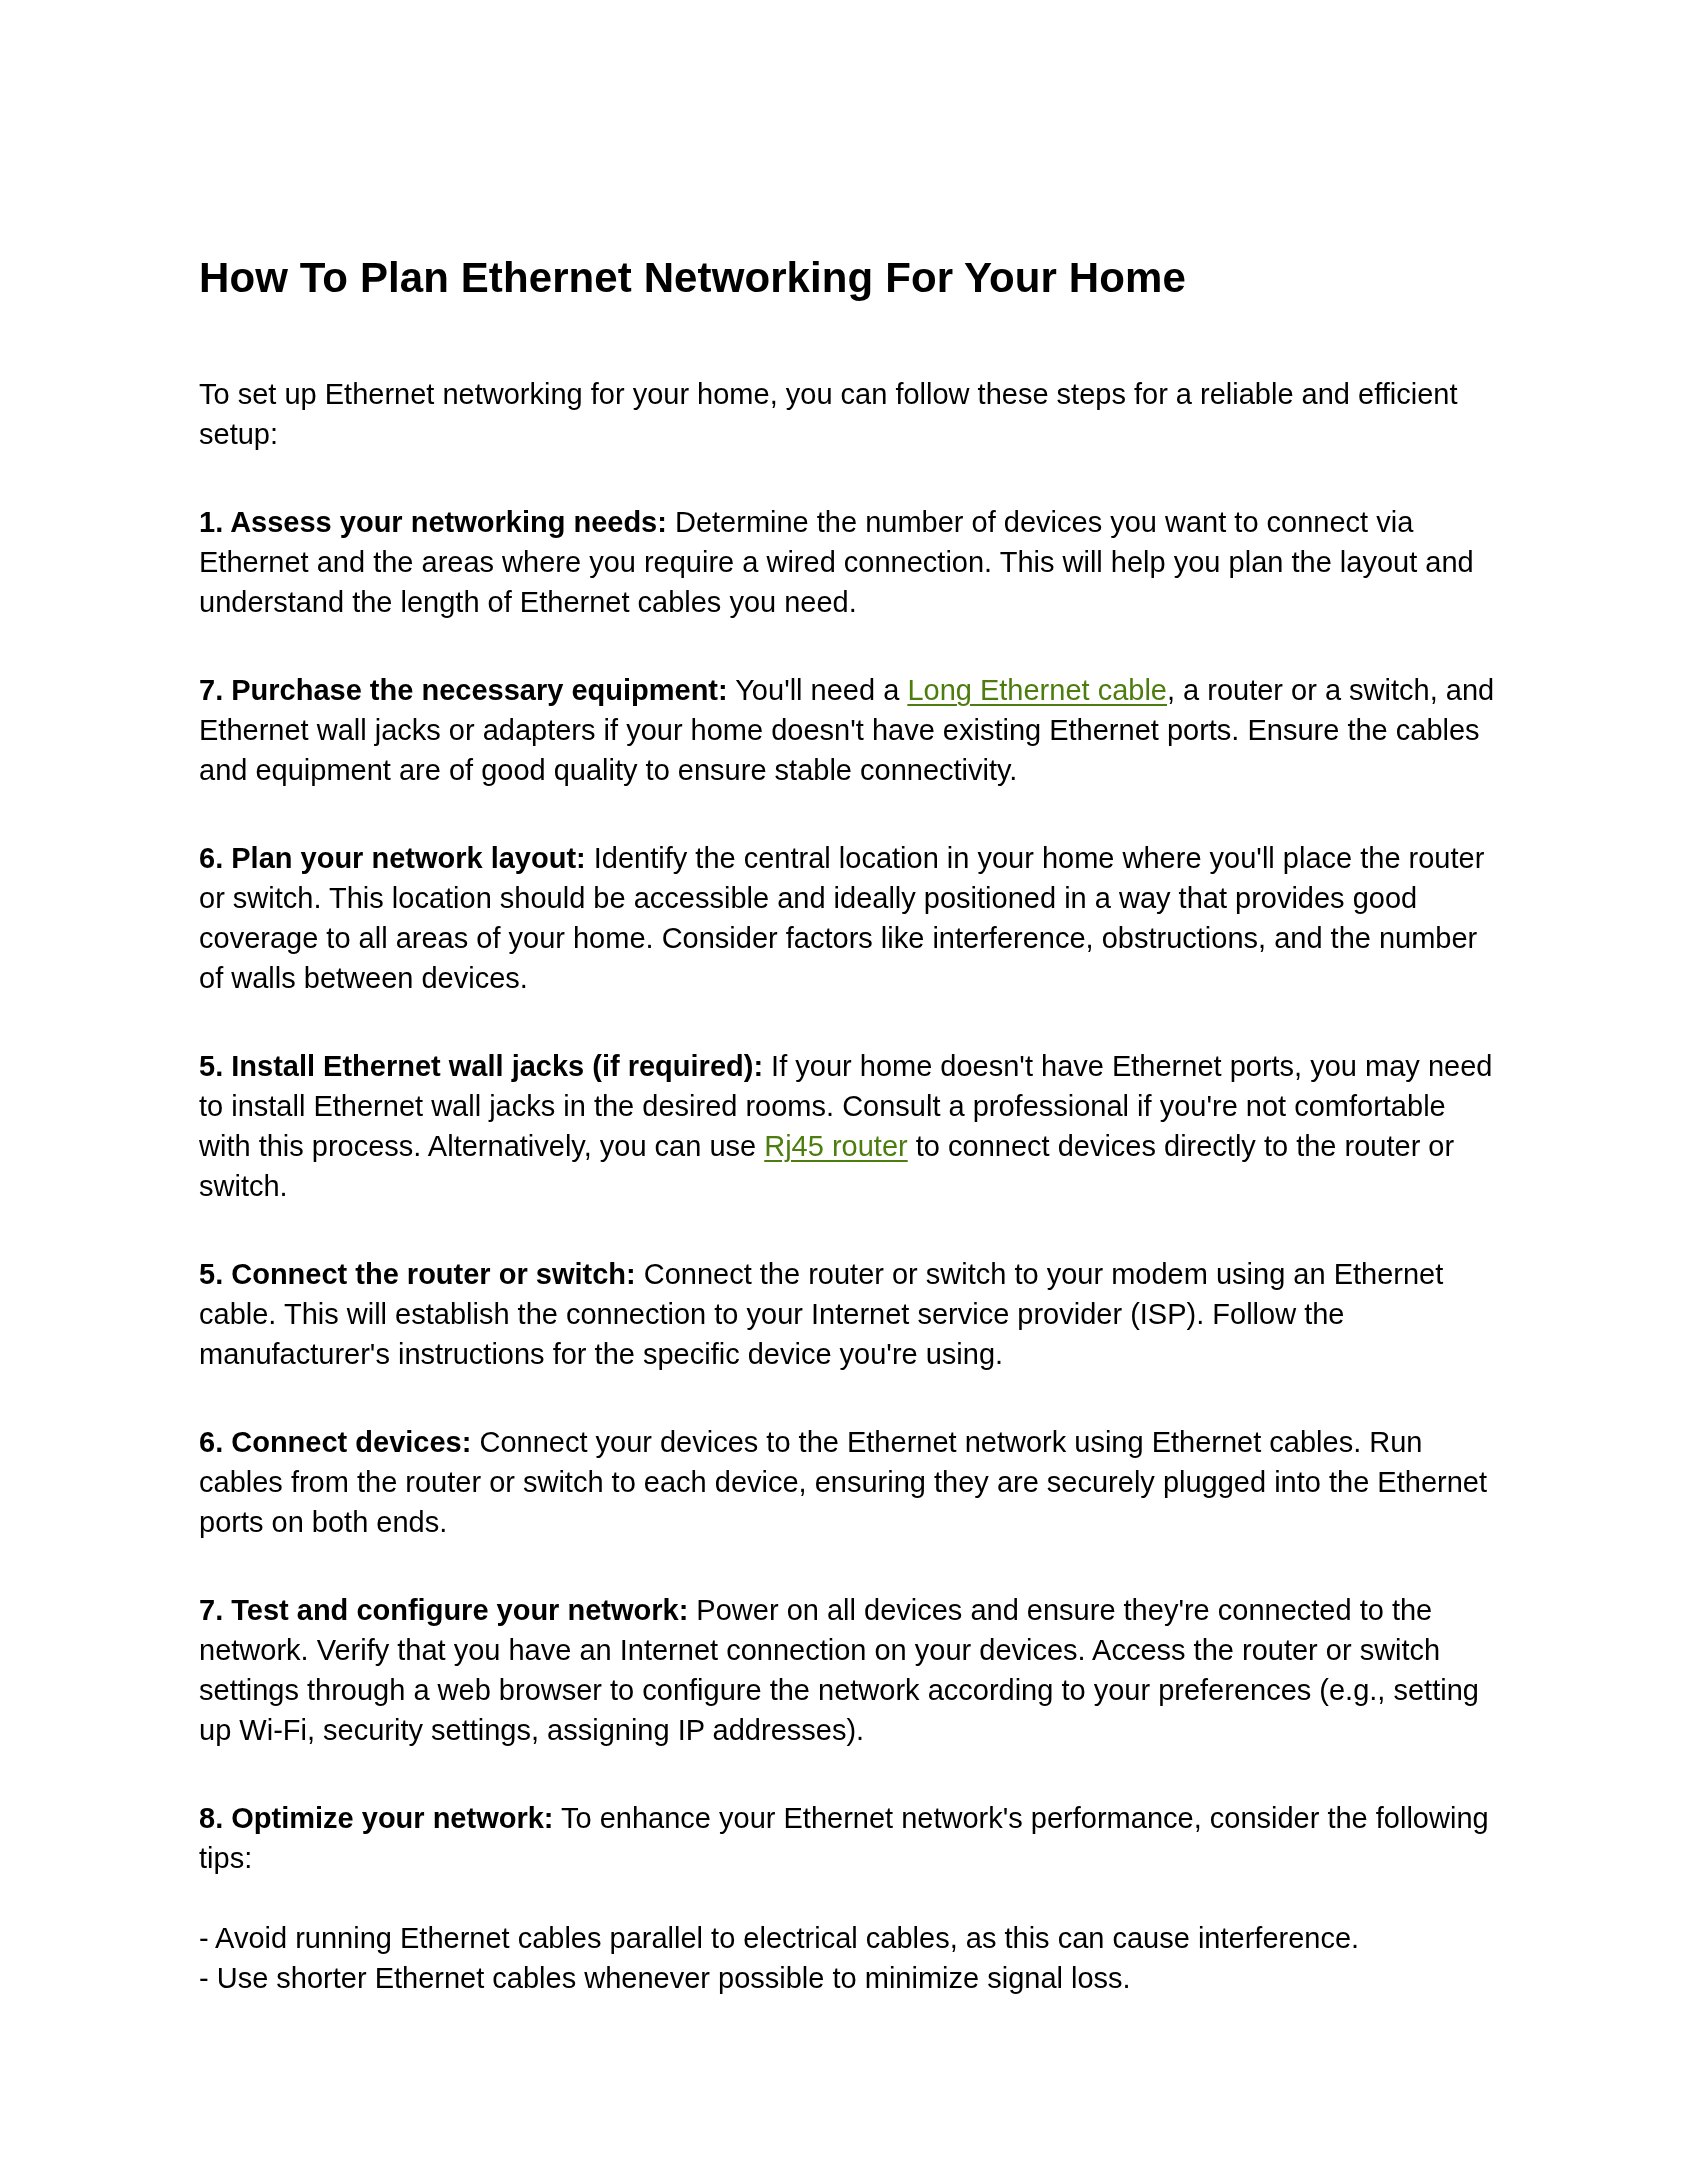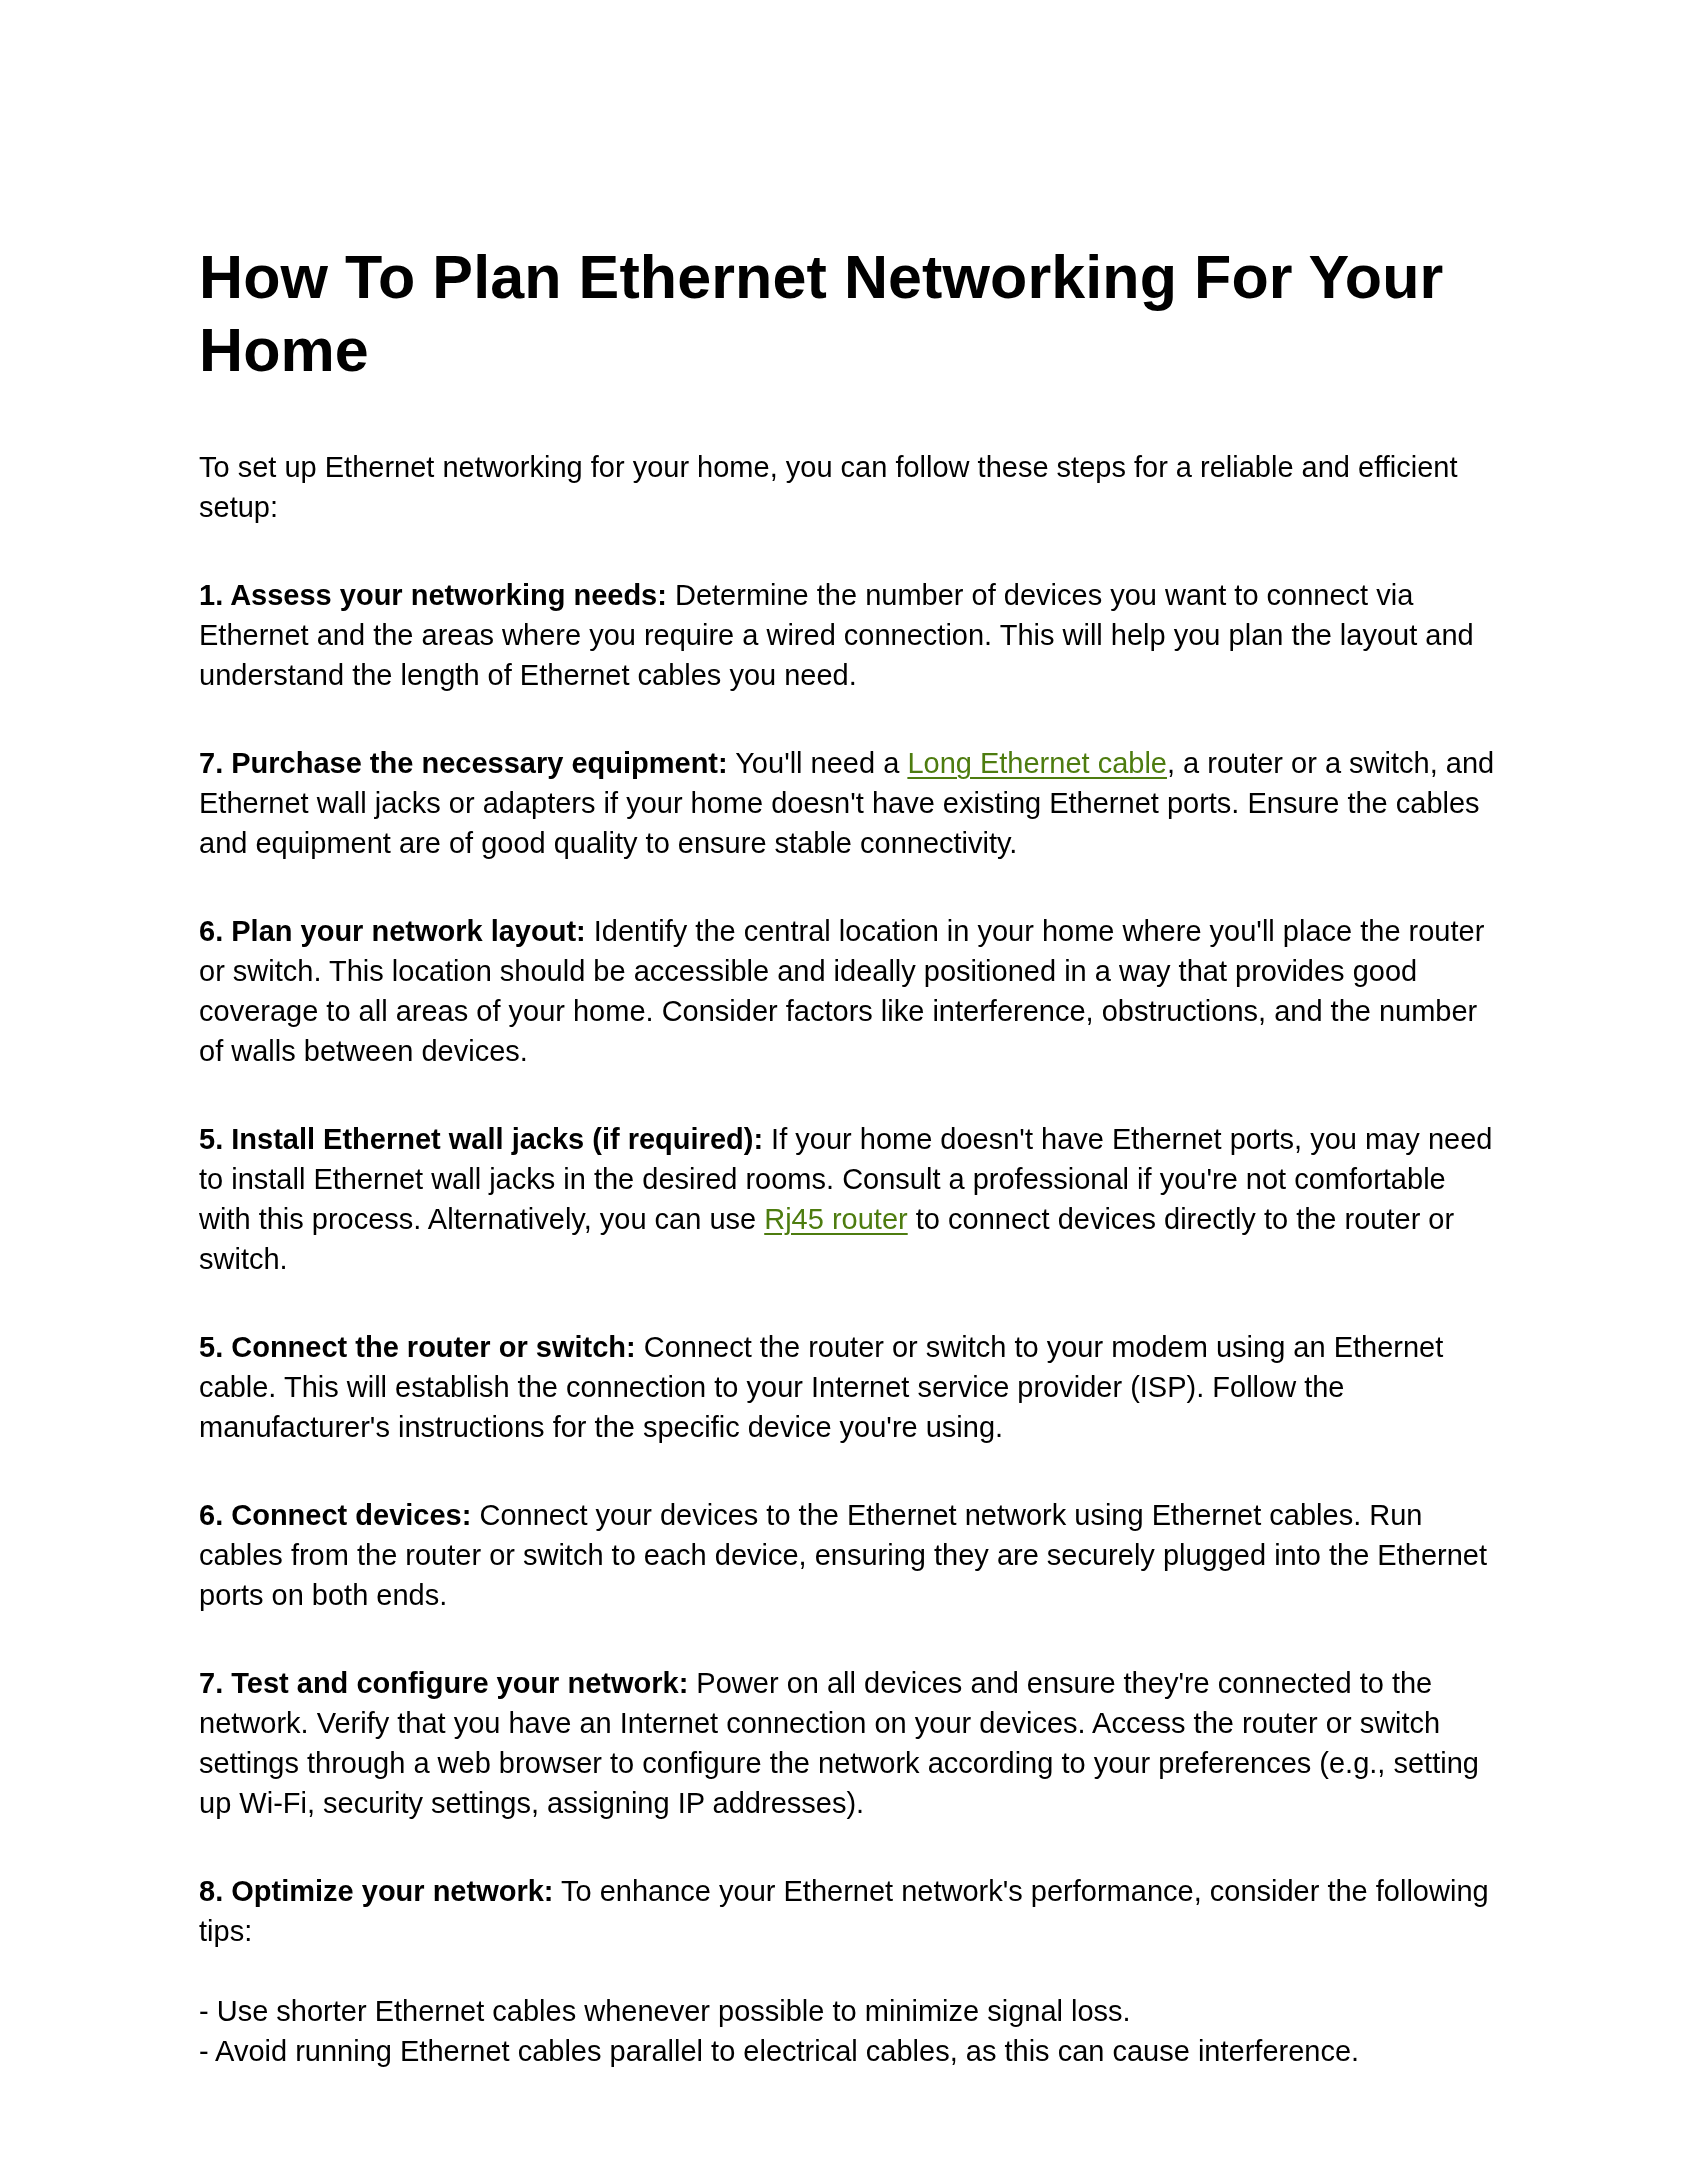--- a/index.html
+++ b/index.html
@@ -7,21 +7,21 @@
   .page {
     position: absolute;
     left: 199px;
     top: 241px;
     width: 1306px;
     font-family: "Liberation Sans", sans-serif;
     color: #000000;
   }
   h1 {
     margin: 0;
-    font-size: 61px;
+    font-size: 42px;
     font-weight: bold;
     line-height: 73px;
     letter-spacing: 0.1px;
   }
   .intro, .step, .tips {
     font-size: 29px;
     line-height: 40px;
     margin: 0;
   }
   .intro { margin-top: 60px; }
@@ -54,17 +54,17 @@
 
   <p class="step"><b>5. Connect the router or switch:</b><span> Connect the router or switch to your modem using an Ethernet cable. This will establish the connection to your Internet service provider (ISP). Follow the manufacturer's instructions for the specific device you're using.</span></p>
 
   <p class="step"><b>6. Connect devices:</b><span> Connect your devices to the Ethernet network using Ethernet cables. Run cables from the router or switch to each device, ensuring they are securely plugged into the Ethernet ports on both ends.</span></p>
 
   <p class="step"><b>7. Test and configure your network:</b><span> Power on all devices and ensure they're connected to the network. Verify that you have an Internet connection on your devices. Access the router or switch settings through a web browser to configure the network according to your preferences (e.g., setting up Wi-Fi, security settings, assigning IP addresses).</span></p>
 
   <p class="step"><b>8. Optimize your network:</b><span> To enhance your Ethernet network's performance, consider the following tips:</span></p>
 
   <p class="tips">
+    <span class="tip-line">- Avoid running Ethernet cables parallel to electrical cables, as this can cause interference.</span>
     <span class="tip-line">- Use shorter Ethernet cables whenever possible to minimize signal loss.</span>
-    <span class="tip-line">- Avoid running Ethernet cables parallel to electrical cables, as this can cause interference.</span>
   </p>
 </div>
 
 
 </body></html>

